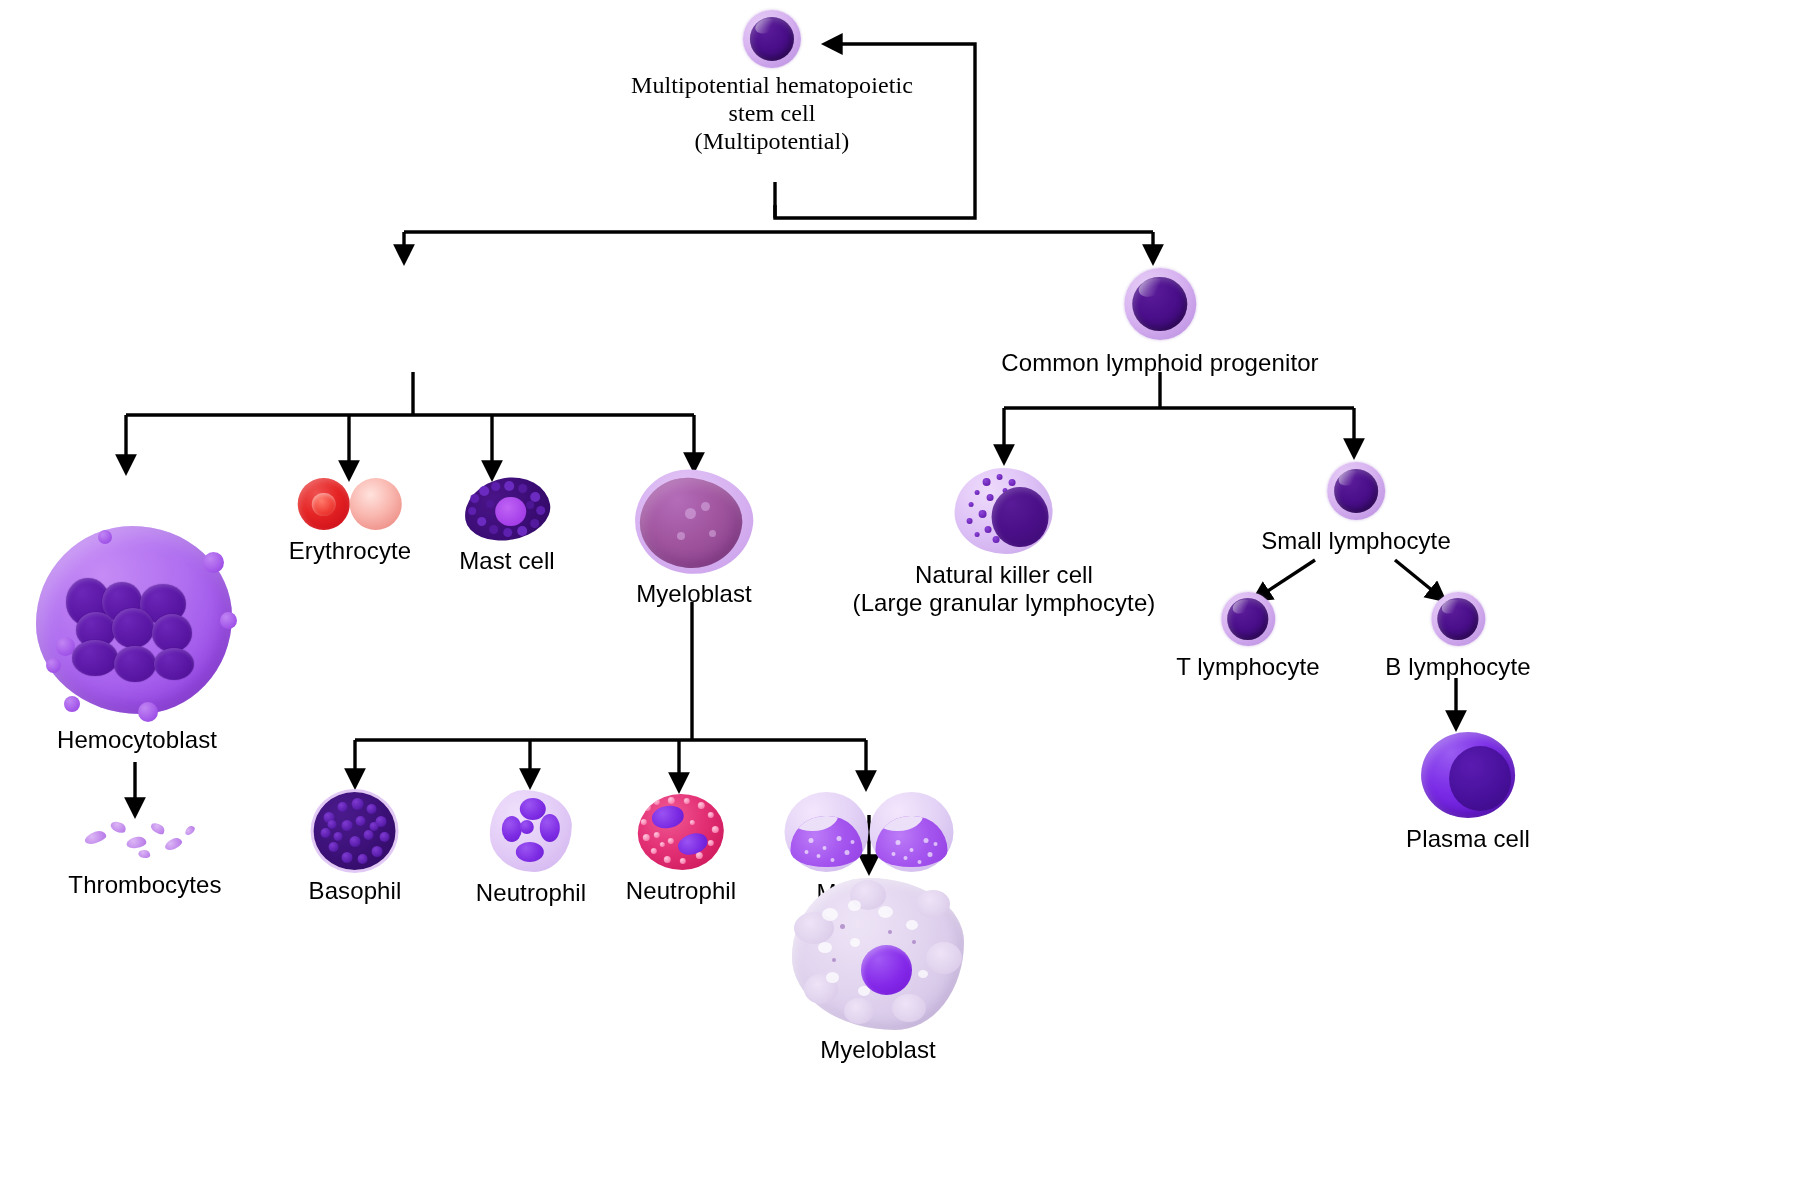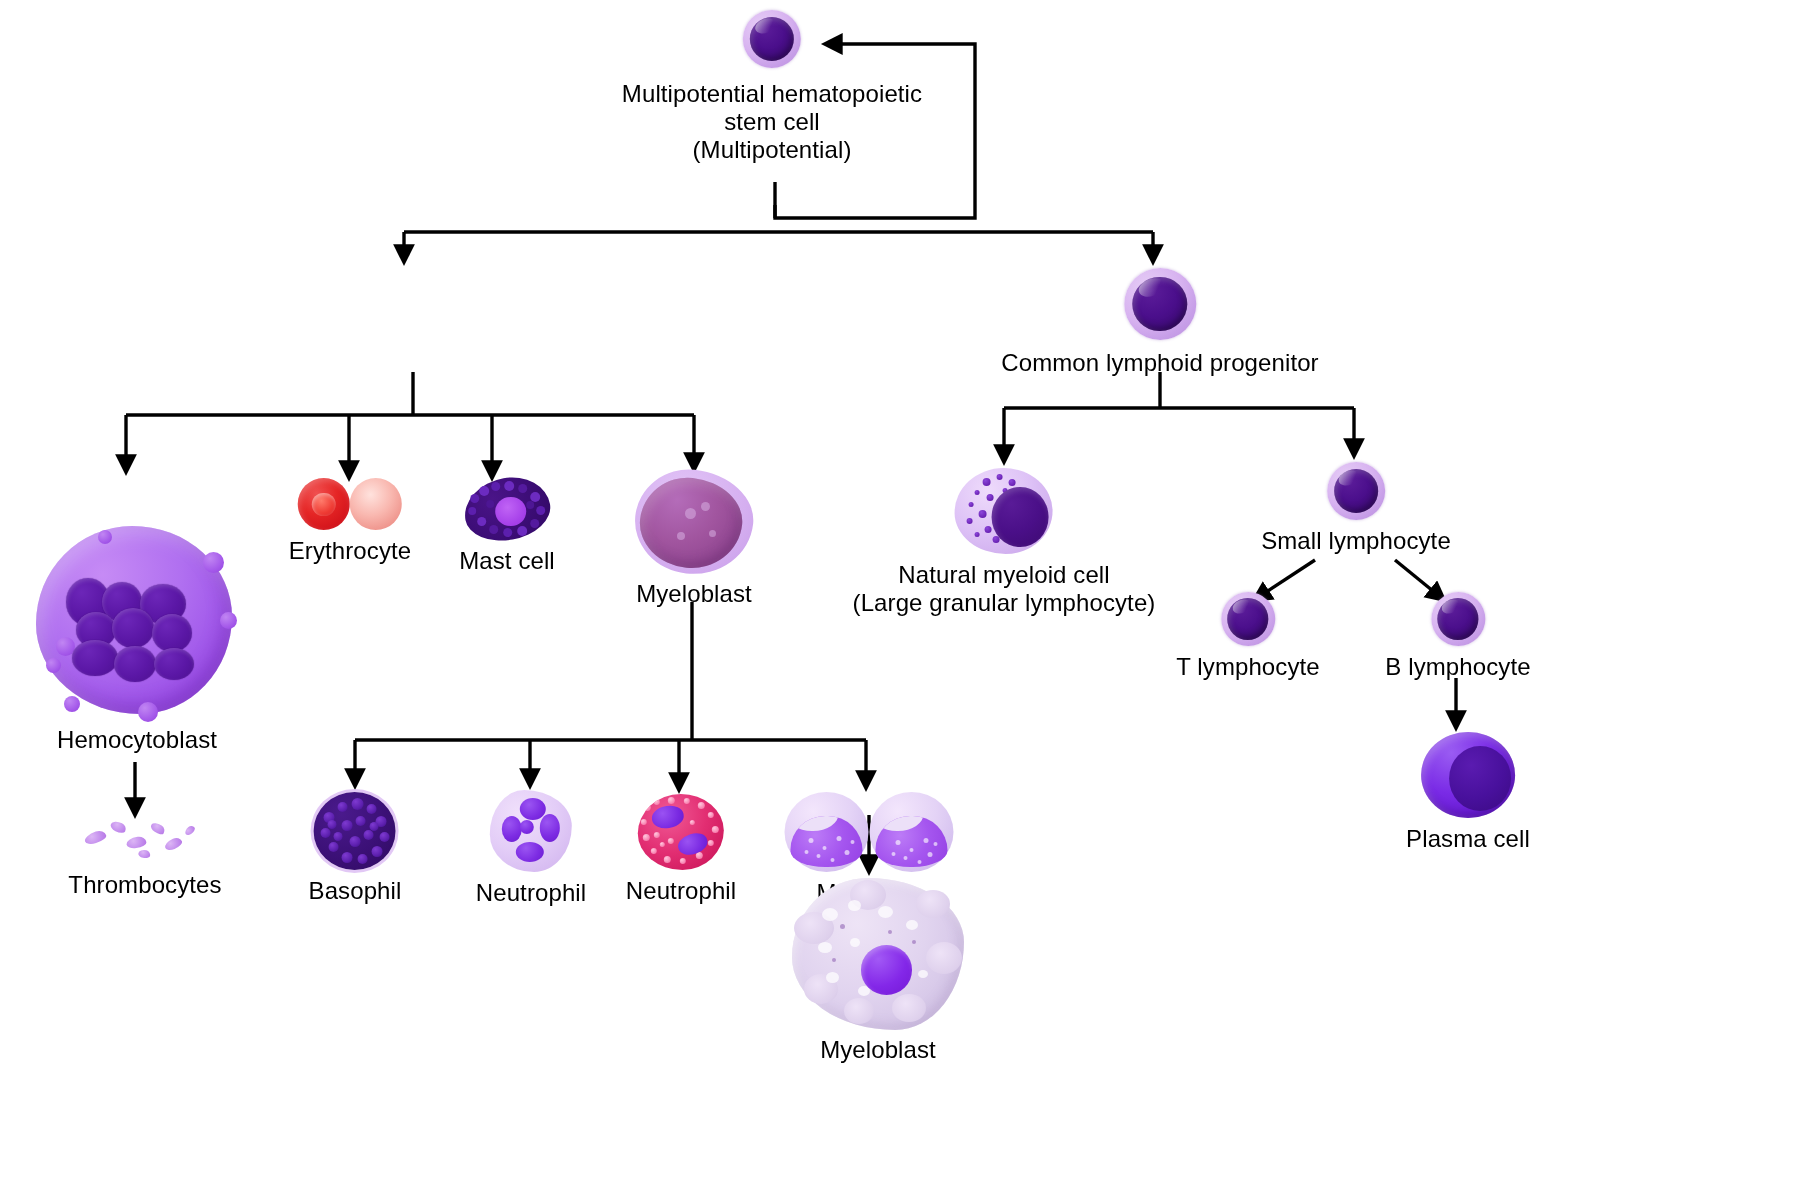--- a/index.html
+++ b/index.html
@@ -317,21 +317,21 @@
       <path d="M1456,678 L1456,728" marker-end="url(#ah)"></path>
     </g>
   </svg>
 
   <div class="node" style="left:772px; top:10px;">
     <div class="cellrow">
       <span class="cellwrap blast" style="width:58px;height:58px;">
           <i class="gloss"></i>
         </span>
     </div>
-    <div class="label" style="margin-top:12px;">
+    <div class="label" style="margin-top:4px;font-family:Liberation Serif, serif;">
       <div>Multipotential hematopoietic</div>
       <div>stem cell</div>
       <div>(Multipotential)</div>
     </div>
   </div>
 
 
   <div class="node" style="left:1160px; top:268px;">
     <div class="cellrow">
       <span class="cellwrap blast" style="width:72px;height:72px;">
@@ -576,21 +576,21 @@
         <i class="gran" style="width:5px;height:5px;left:14px;top:34px;"></i>
         <i class="gran" style="width:8px;height:8px;left:24px;top:42px;"></i>
         <i class="gran" style="width:6px;height:6px;left:12px;top:50px;"></i>
         <i class="gran" style="width:7px;height:7px;left:30px;top:58px;"></i>
         <i class="gran" style="width:5px;height:5px;left:20px;top:64px;"></i>
         <i class="gran" style="width:7px;height:7px;left:38px;top:68px;"></i>
         <i class="gran" style="width:5px;height:5px;left=48px;left:48px;top:20px;"></i>
       </span>
     </div>
     <div class="label" style="margin-top:7px;">
-      <div>Natural myeloid cell</div>
+      <div>Natural killer cell</div>
       <div>(Large granular lymphocyte)</div>
     </div>
   </div>
 
   <div class="node" style="left:1248px; top:592px;">
     <div class="cellrow">
       <span class="cellwrap blast" style="width:54px;height:54px;">
           <i class="gloss"></i>
         </span>
     </div>

